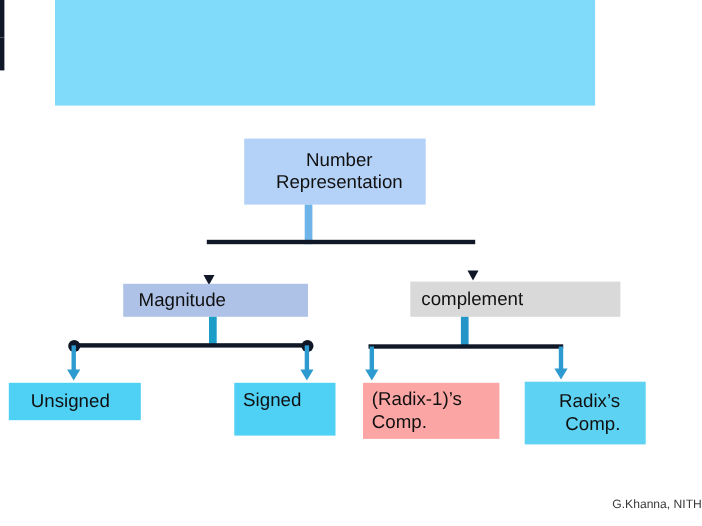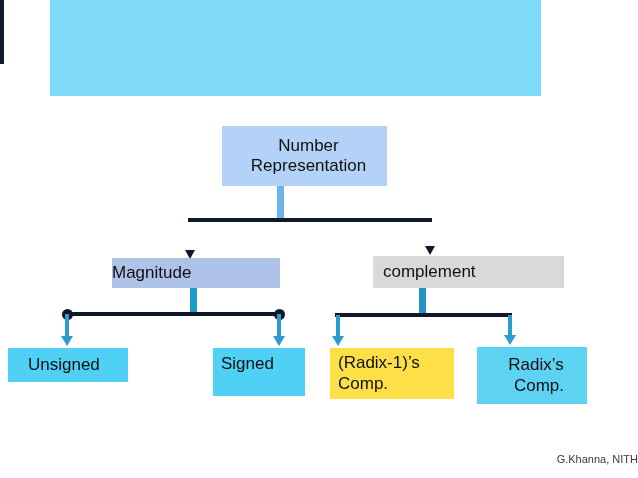--- a/index.html
+++ b/index.html
@@ -61,21 +61,21 @@
     align-items: center;
   }
 
   #node-magnitude {
     left: 112px;
     top: 258px;
     width: 168px;
     height: 30px;
     background: #AEC2E8;
     font-size: 17px;
-    padding: 0 0 0 0;
+    padding: 0 0 0 14px;
   }
 
   #node-complement {
     left: 373px;
     top: 256px;
     width: 191px;
     height: 32px;
     background: #D9D9D9;
     font-size: 17px;
     padding: 0 0 0 10px;
@@ -99,21 +99,21 @@
     background: #4FD0F5;
     font-size: 17px;
     padding: 0 0 16px 8px;
   }
 
   #node-radix1 {
     left: 330px;
     top: 348px;
     width: 124px;
     height: 51px;
-    background: #fde047;
+    background: #fca5a5;
     font-size: 17px;
     padding: 0 0 0 8px;
   }
   #node-radix {
     left: 477px;
     top: 347px;
     width: 110px;
     height: 57px;
     background: #5DD2F2;
     font-size: 17px;

